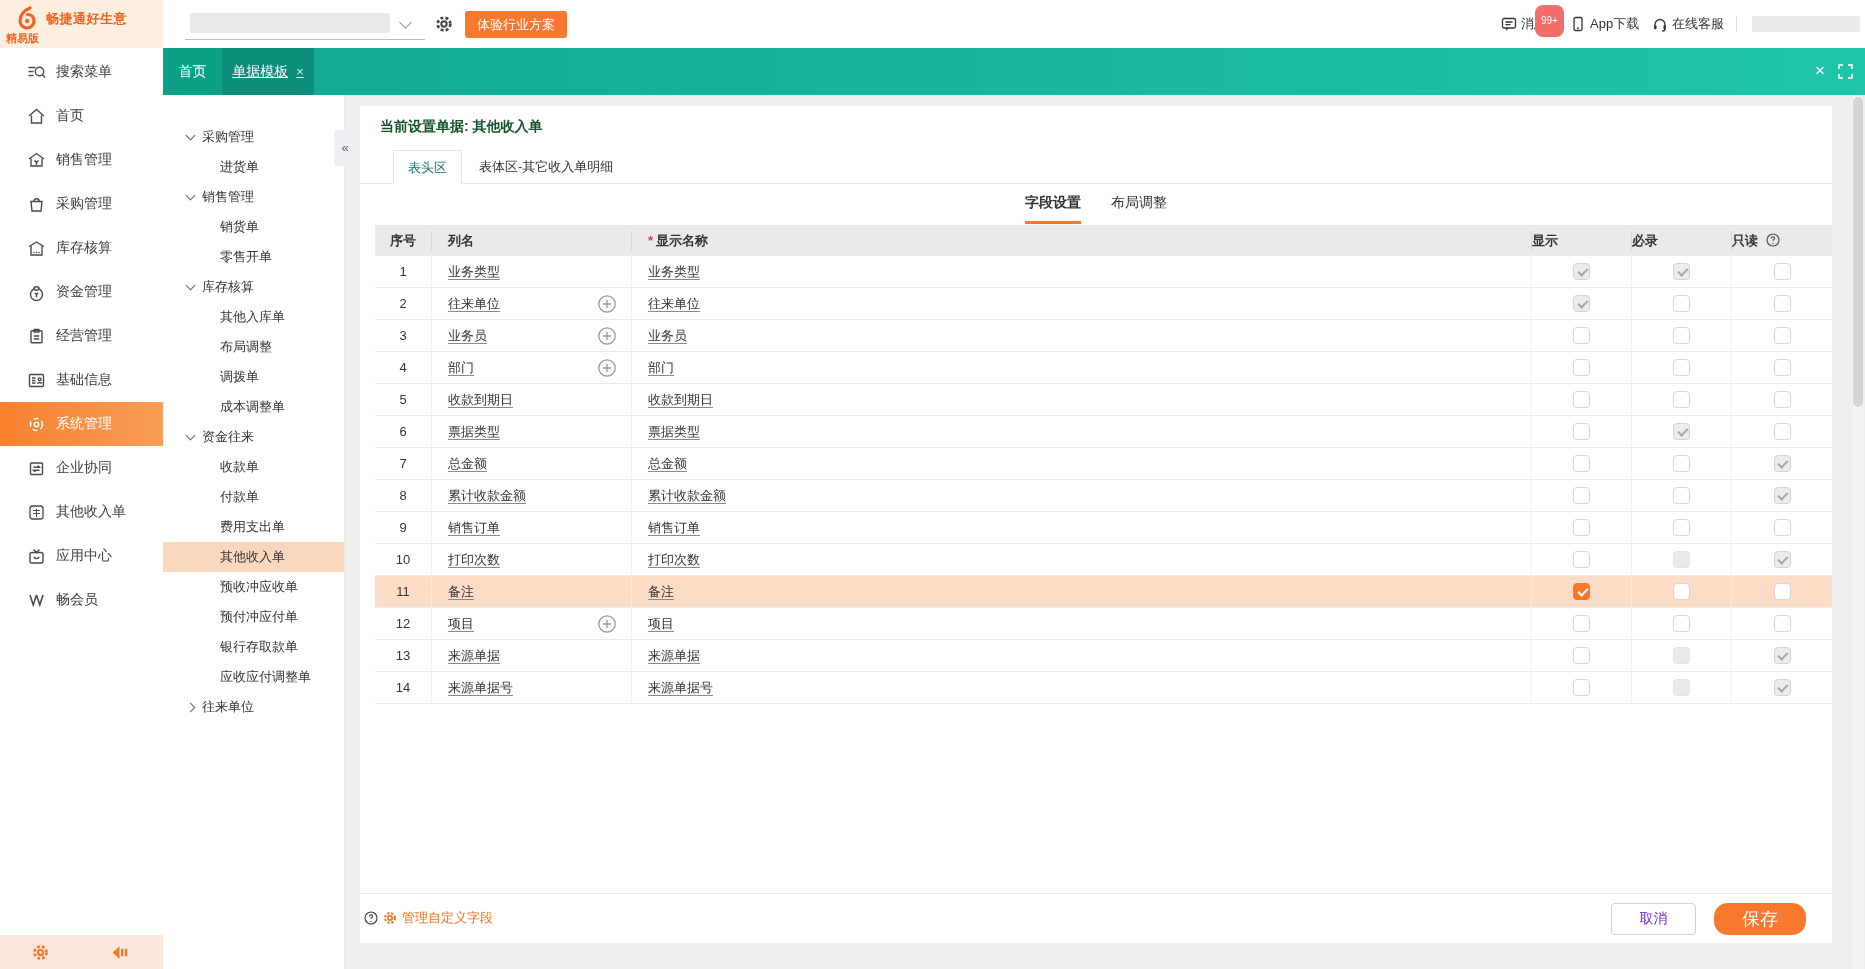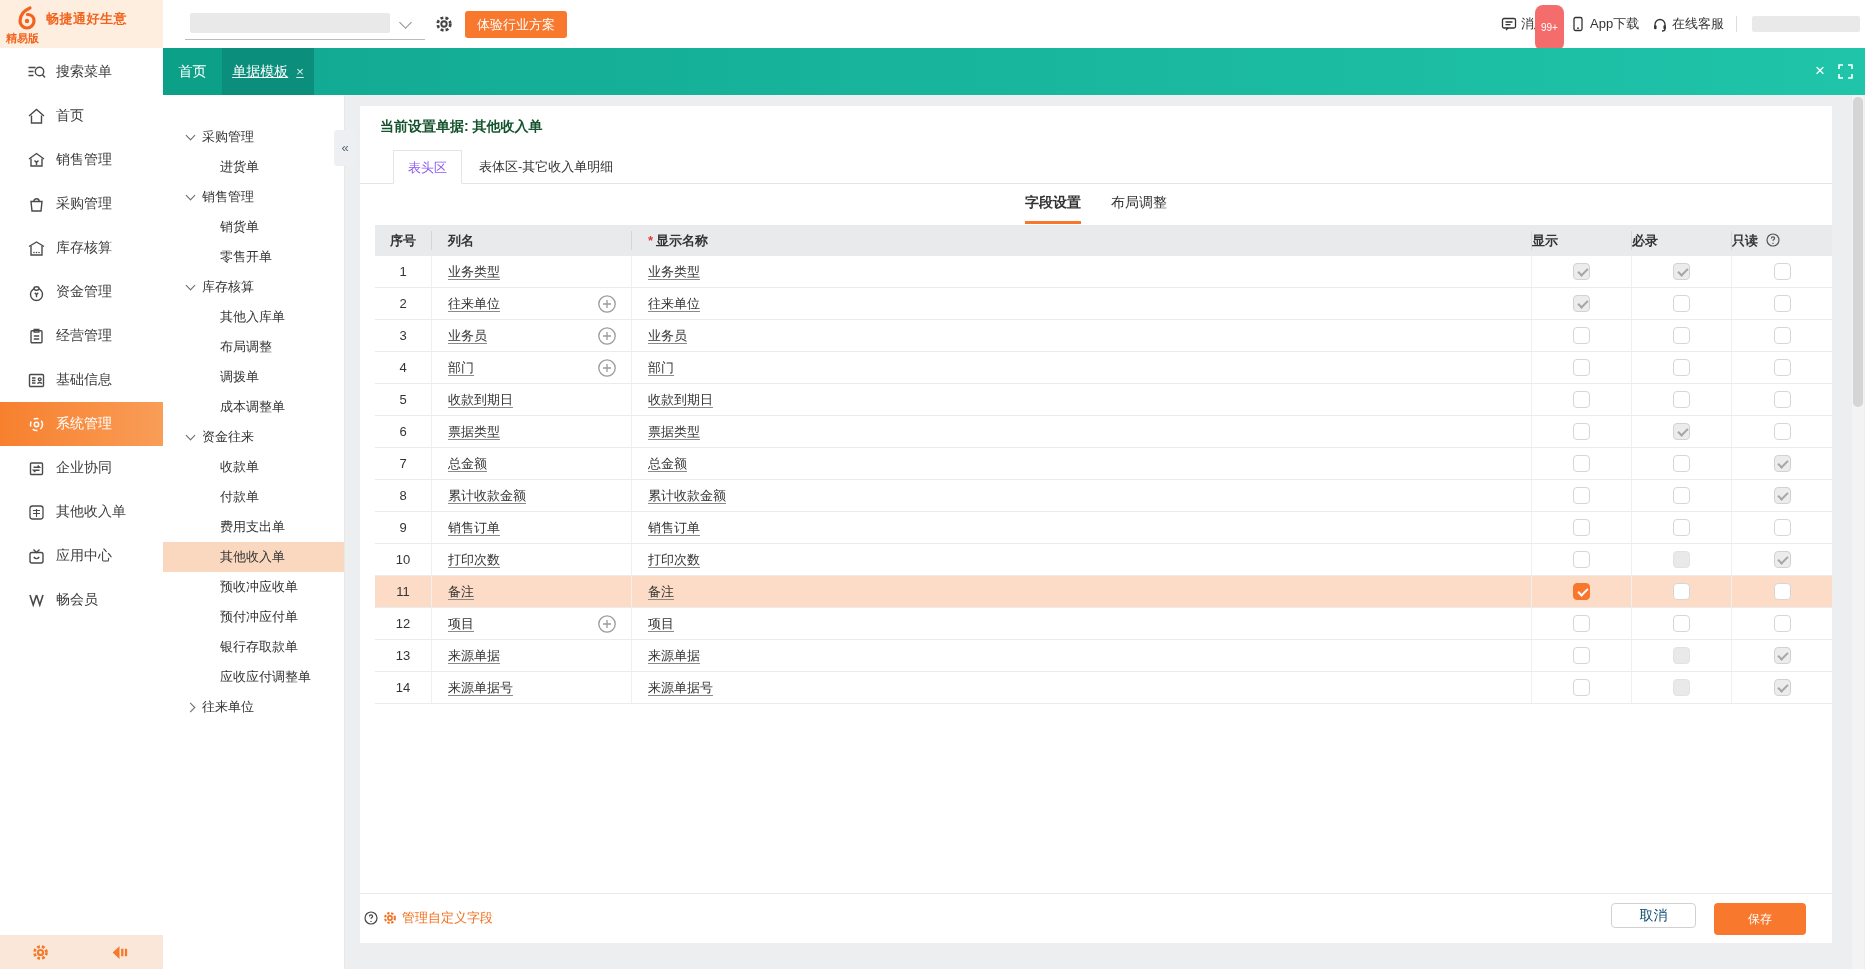--- a/index.html
+++ b/index.html
@@ -27,21 +27,21 @@
   
   #topbar { position:absolute; left:163px; top:0; width:1702px; height:48px; background:#fff; }
   #company-box { position:absolute; left:27px; top:13px; width:200px; height:20px; background:#e9e9e9; border-radius:2px; cursor:pointer; }
   #company-underline { position:absolute; left:22px; top:39px; width:240px; height:1px; background:#bcbcbc; }
   #company-chevron { position:absolute; left:238px; top:18px; width:9px; height:9px; border-right:1.5px solid #8a8a8a; border-bottom:1.5px solid #8a8a8a; transform:rotate(45deg); cursor:pointer; }
   #top-gear { position:absolute; left:272px; top:15px; width:18px; height:18px; color:#444; cursor:pointer; }
   #exp-btn { position:absolute; left:302px; top:11px; height:27px; padding:0 12px; background:#f8782d; color:#fff; font-size:13px; border:none; border-radius:3px; line-height:27px; cursor:pointer; }
   .top-right-item { position:absolute; top:0; height:48px; display:flex; align-items:center; cursor:pointer; font-size:13px; color:#333; }
   .tr-ico { width:16px; height:16px; margin-right:4px; color:#333; }
   #msg-item { left:1338px; }
-  #msg-badge { position:absolute; left:1372px; top:5px; background:#f56c6c; color:#fff; font-size:10px; line-height:14px; padding:16px 6px; border-radius:8px; }
+  #msg-badge { position:absolute; left:1372px; top:5px; background:#f56c6c; color:#fff; font-size:10px; line-height:14px; padding:9px 6px; border-radius:8px; }
   #app-item { left:1407px; }
   #support-item { left:1489px; }
   #top-divider { position:absolute; left:1573px; top:16px; width:1px; height:16px; background:#ddd; }
   #user-box { position:absolute; left:1589px; top:16px; width:108px; height:16px; background:#e9e9e9; border-radius:2px; cursor:pointer; }
 
   
   #tabbar { position:absolute; left:163px; top:48px; width:1702px; height:47px; background:linear-gradient(90deg,#12a892,#1fc4a9); }
   .wtab { position:absolute; top:0; height:47px; display:flex; align-items:center; justify-content:center; color:#fff; font-size:14px; cursor:pointer; }
   #tab-home { left:0; width:59px; background:#0da088; }
   #tab-doc { left:59px; width:92px; background:#0b8e7c;text-decoration:underline; }
@@ -56,21 +56,21 @@
   .chev.right { transform:rotate(-45deg); margin-top:0; }
   .tree-child { padding-left:57px; }
   .tree-row.active { background:#fad8c0; }
   #collapse-btn { position:absolute; left:334px; top:130px; width:22px; height:36px; background:#edeff2; border-radius:4px; color:#5a6b7b; font-size:13px; text-align:center; line-height:36px; cursor:pointer; z-index:6; }
 
   
   #card { position:absolute; left:360px; top:106px; width:1472px; height:837px; background:#fff; }
   #doc-line { position:absolute; left:20px; top:12px; font-size:14px; font-weight:bold; color:#14532d; }
   #area-tabs { position:absolute; left:0; top:44px; width:1472px; height:34px; border-bottom:1px solid #e4e4e4; }
   .a-tab { position:absolute; top:0; height:34px; line-height:33px; padding:0 14px; font-size:13px; color:#333; cursor:pointer; }
-  .a-tab.active { left:33px; background:#fff; border:1px solid #e4e4e4; border-bottom:1px solid #fff; color:#8b5cf6; }
+  .a-tab.active { left:33px; background:#fff; border:1px solid #e4e4e4; border-bottom:1px solid #fff; color:#0f766e; }
   .a-tab.plain { left:105px; }
   #setting-tabs { position:absolute; left:0; top:88px; width:1472px; height:30px; display:flex; justify-content:center; gap:30px; }
   .s-tab { font-size:14px; color:#333; padding-bottom:7px; cursor:pointer; }
   .s-tab.active { border-bottom:3px solid #f8772c; font-weight:bold; }
 
   
   #table { position:absolute; left:15px; top:119px; width:1457px; }
   .t-head { display:flex; height:31px; background:#e9eaec; align-items:center; font-size:13px; font-weight:bold; color:#333; }
   .t-head > div { border-right:1px solid #d3d5d7; height:19px; line-height:19px; }
   .t-head > div:last-child { border-right:none; }
@@ -91,22 +91,22 @@
   .cb.on::after { content:''; position:absolute; left:3.5px; top:4px; width:8px; height:4px; border-left:2px solid #a6a6a6; border-bottom:2px solid #a6a6a6; transform:rotate(-45deg); }
   .cb.dis { background:#e9e9e9; border-color:#e2e2e2; }
   .cb.orange { background:#f8772c; border-color:#f8772c; }
   .cb.orange::after { content:''; position:absolute; left:3.5px; top:4px; width:8px; height:4px; border-left:2px solid #fff; border-bottom:2px solid #fff; transform:rotate(-45deg); }
 
   
   #card-footer { position:absolute; left:0; bottom:0; width:1472px; height:50px; border-top:1px solid #eaeaea; }
   #manage-link { position:absolute; left:4px; top:15px; display:flex; align-items:center; gap:5px; color:#f2701d; font-size:13px; cursor:pointer; }
   #manage-link .help-ico { color:#444; margin:0; }
   #manage-link .gear-sm { width:14px; height:14px; color:#f2701d; }
-  #cancel-btn { position:absolute; right:136px; top:9px; width:85px; height:25px; background:#fff; border:1px solid #d2d2d2; border-radius:4px; font-size:14px; color:#0c4a6e; cursor:pointer; }
-  #save-btn { position:absolute; right:26px; top:9px; width:92px; height:32px; background:#f8782d; border:none; border-radius:4px; font-size:12px; color:#fff; cursor:pointer; }
+  #cancel-btn { position:absolute; right:136px; top:9px; width:85px; height:32px; background:#fff; border:1px solid #d2d2d2; border-radius:4px; font-size:14px; color:#6d28d9; cursor:pointer; }
+  #save-btn { position:absolute; right:26px; top:9px; width:92px; height:32px; background:#f8782d; border:none; border-radius:14px; font-size:18px; color:#fff; cursor:pointer; }
 
   
   #scrollbar { position:absolute; right:1px; top:95px; width:12px; height:874px; background:#f3f3f3; }
   #scroll-thumb { position:absolute; left:1px; top:2px; width:10px; height:310px; background:#d5d5d5; border-radius:5px; cursor:pointer; }
 </style>
 </head>
 <body>
 
 <div id="app">
 

